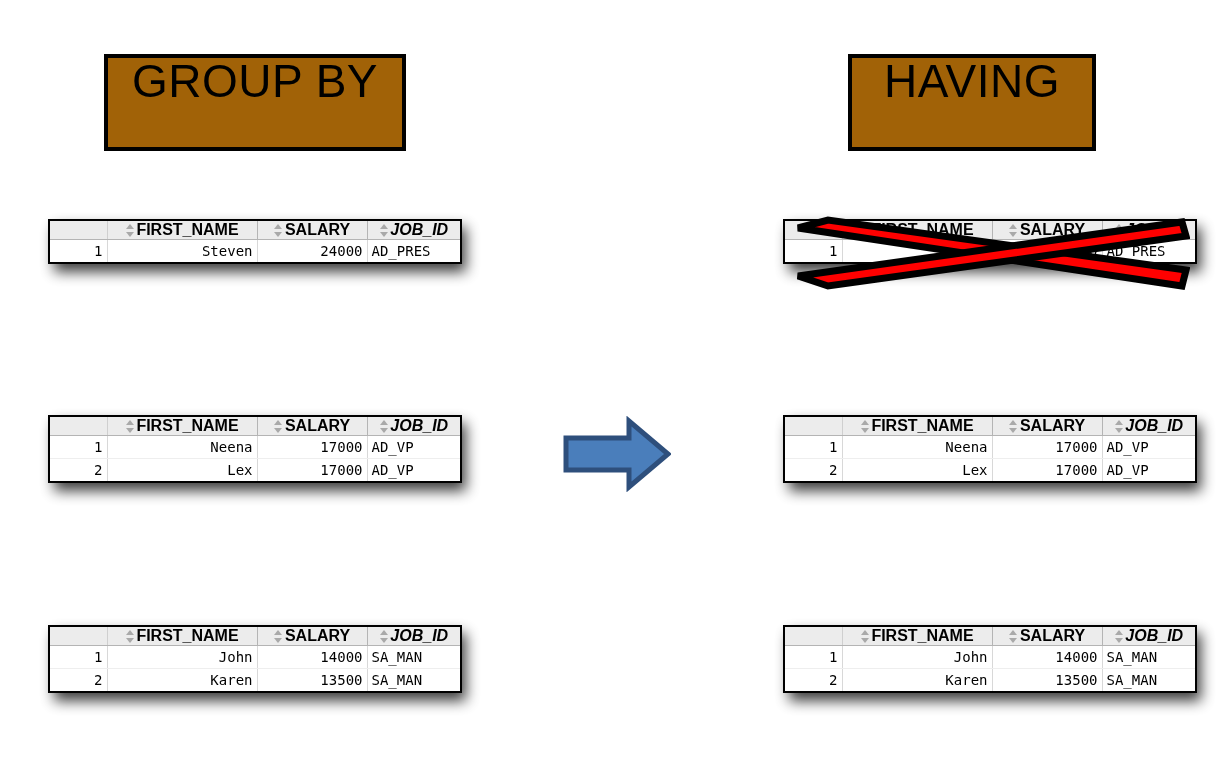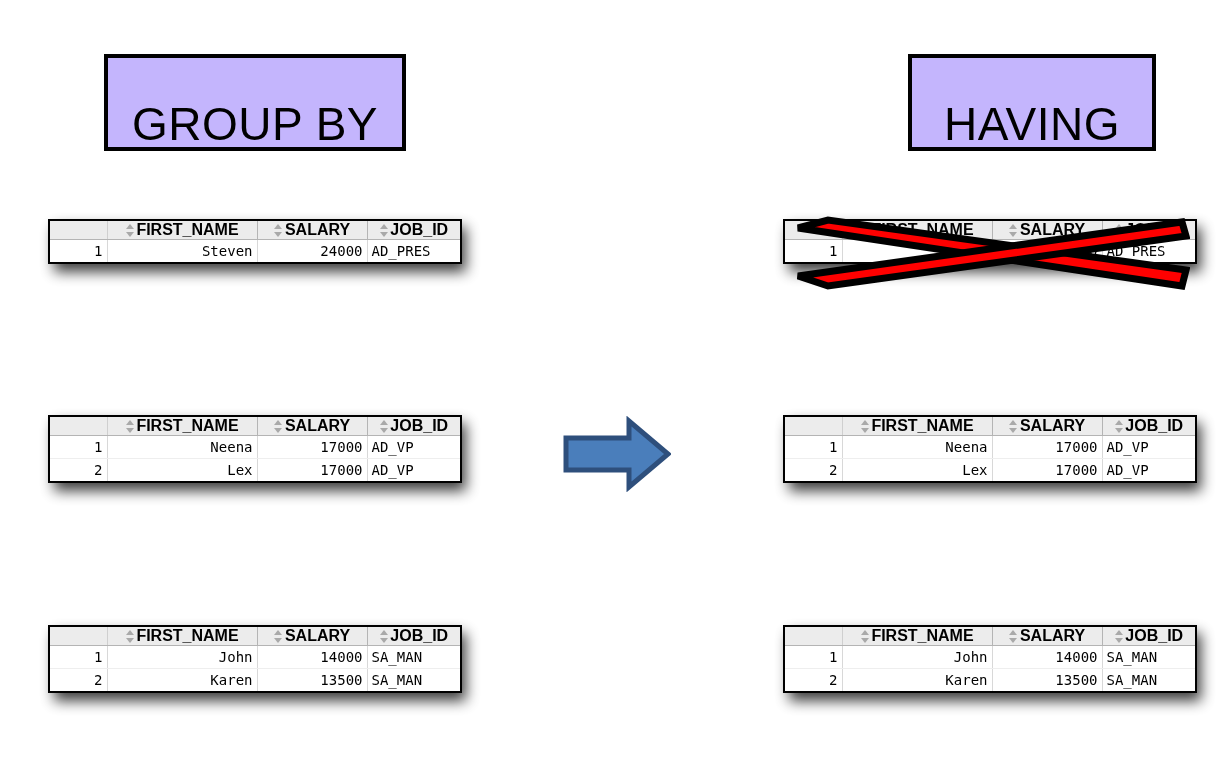--- a/index.html
+++ b/index.html
@@ -13,37 +13,37 @@
     position: relative;
     overflow: hidden;
     font-family: "Liberation Sans", sans-serif;
     -webkit-font-smoothing: antialiased;
   }
 
   
   .label-box {
     position: absolute;
     box-sizing: border-box;
-    background: #c4b5fd;
+    background: #a16207;
     border: 4px solid #000000;
     display: flex;
-    align-items: flex-end;
+    align-items: flex-start;
     justify-content: center;
   }
   .label-box .label-text {
     font-family: "Liberation Sans", sans-serif;
     font-size: 46px;
     font-weight: 400;
     color: #000000;
     letter-spacing: 0.5px;
     line-height: 1;
     white-space: nowrap;
   }
   #box-group-by { left: 104px; top: 54px;  width: 302px; height: 97px; }
-  #box-having   { left: 908px; top: 54px;  width: 248px; height: 97px; }
+  #box-having   { left: 848px; top: 54px;  width: 248px; height: 97px; }
 
   
   .grid-wrap {
     position: absolute;
     box-sizing: border-box;
   }
   .grid-shadow {
     position: absolute;
     left: 6px;
     top: 8px;
@@ -82,21 +82,21 @@
     font-weight: bold;
     color: #000000;
     text-align: center;
     vertical-align: middle;
     padding: 0 3px;
   }
   table.grid thead th.corner {
     background: #ececec;
     border-right: 1px solid #cfcfcf;
   }
-  table.grid thead th:last-child { border-right: none; }
+  table.grid thead th:last-child { border-right: none; font-style: italic; }
 
   .hdr-inner {
     display: flex;
     align-items: center;
     justify-content: center;
     gap: 2px;
     height: 100%;
   }
   .sort-glyph {
     display: inline-block;

